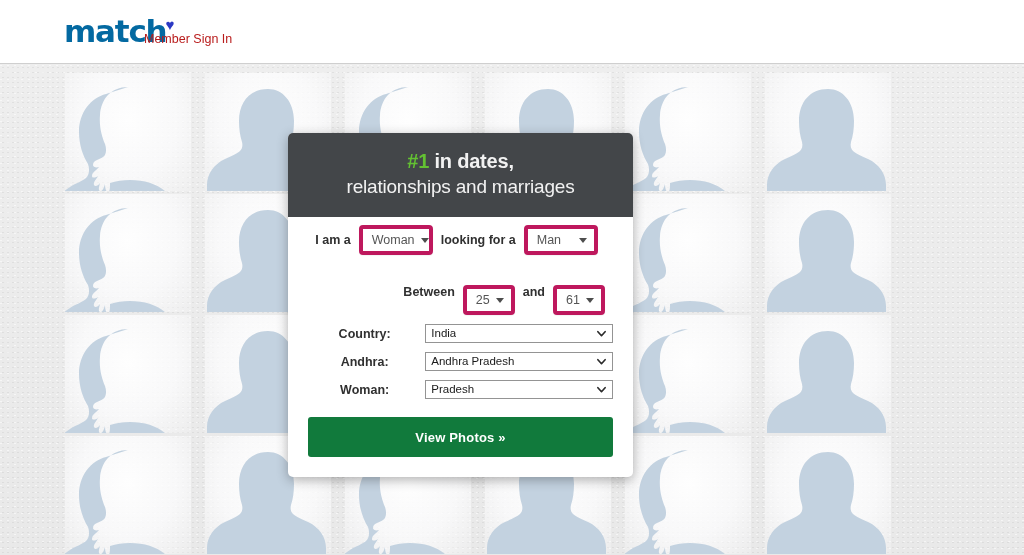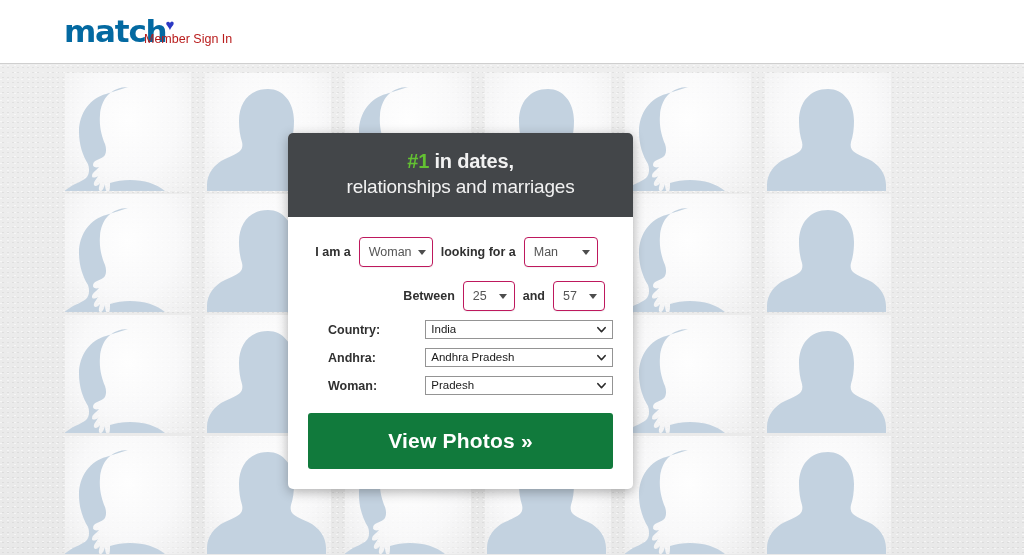--- a/index.html
+++ b/index.html
@@ -120,21 +120,21 @@
   .banner-line1 .num {
     color: #63c132;
   }
   .banner-line2 {
     font-size: 19px;
     line-height: 25px;
     font-weight: normal;
     letter-spacing: -0.2px;
   }
   .modal-body {
-    padding: 16px 20px 20px 20px;
+    padding: 4px 20px 20px 20px;
   }
 
   .row {
     display: flex;
     align-items: center;
     justify-content: center;
   }
   .row-gender { margin-top: 4px; }
   .row-age    { margin-top: 14px; justify-content: flex-end; }
 
@@ -144,31 +144,31 @@
     color: #303030;
     white-space: nowrap;
   }
 
   
   .pill {
     display: inline-flex;
     align-items: center;
     justify-content: space-between;
     background: #ffffff;
-    border: 1px solid #be185d;
+    border: 4px solid #be185d;
     border-radius: 4px;
     box-shadow: 0 1px 1px rgba(0,0,0,0.05);
     height: 30px;
     box-sizing: border-box;
     padding: 0 7px 0 9px;
     margin: 0 8px;
     cursor: pointer;
   }
   .pill-wide { width: 74px; }
-  .pill-narrow { width: 52px; }
+  .pill-narrow { width: 52px; margin-top: 16px; }
   .pill-text {
     font-size: 12.5px;
     color: #555555;
     white-space: nowrap;
   }
   .caret {
     width: 0; height: 0;
     border-left: 4px solid transparent;
     border-right: 4px solid transparent;
     border-top: 5px solid #4d4d4d;
@@ -179,21 +179,21 @@
   
   .row-select {
     display: flex;
     align-items: center;
     justify-content: flex-start;
     margin-top: 9px;
     padding-left: 20px;
   }
   .sel-label {
     width: 75px;
-    text-align: left;
+    text-align: center;
     font-size: 12.5px;
     font-weight: bold;
     color: #303030;
     margin-right: 24px;
     white-space: nowrap;
   }
   .sel-box {
     position: relative;
     width: 192px;
     height: 19px;
@@ -217,26 +217,26 @@
     top: 4px;
     width: 9px;
     height: 9px;
   }
 
   
   .cta-wrap { margin-top: 18px; }
   .cta-button {
     display: block;
     width: 100%;
-    height: 56px;
+    height: 40px;
     background: #117a3c;
     border: none;
     border-radius: 3px;
     color: #ffffff;
-    font-size: 21px;
+    font-size: 13px;
     font-weight: bold;
     letter-spacing: 0.2px;
     cursor: pointer;
     font-family: "Liberation Sans", sans-serif;
   }
 </style>
 </head>
 <body>
 
 <div id="page">
@@ -444,21 +444,21 @@
       </div>
 
       <div class="row row-age">
         <span class="lbl-bold">Between</span>
         <span class="pill pill-narrow">
           <span class="pill-text">25</span>
           <span class="caret"></span>
         </span>
         <span class="lbl-bold">and</span>
         <span class="pill pill-narrow">
-          <span class="pill-text">57</span>
+          <span class="pill-text">61</span>
           <span class="caret"></span>
         </span>
       </div>
 
       <div class="row-select">
         <span class="sel-label">Country:</span>
         <span class="sel-box">
           <span class="sel-value">India</span>
           <svg class="sel-chevron" viewBox="0 0 10 10">
             <path d="M1 3 L5 7.5 L9 3" stroke="#2b2b2b" stroke-width="1.8" fill="none" stroke-linecap="round" stroke-linejoin="round"></path>

